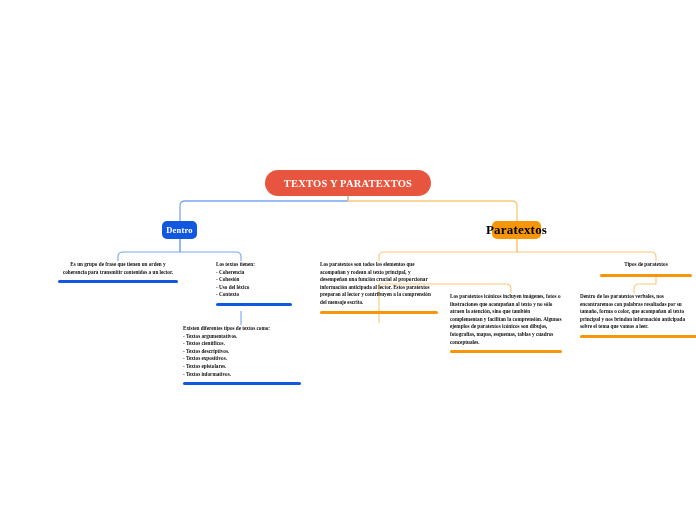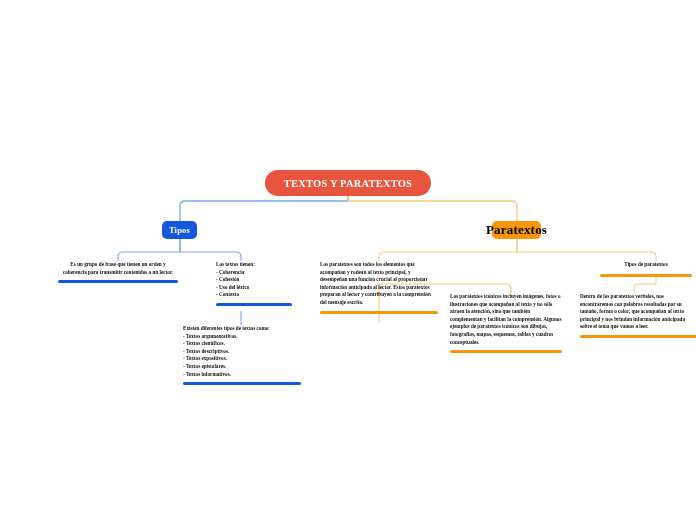--- a/index.html
+++ b/index.html
@@ -127,21 +127,21 @@
     <path d="M 379 323 L 379 284 L 506 284 Q 511 284 511 289 L 511 293" fill="none" stroke="#f8c97a" stroke-width="1.1"></path>
 
     <path d="M 656 277 L 656 284 L 639 284 Q 634 284 634 289 L 634 293" fill="none" stroke="#f8c97a" stroke-width="1.1"></path>
   </svg>
 
   <div class="node node-root">
     <span>TEXTOS Y PARATEXTOS</span>
   </div>
 
   <div class="node node-branch-blue">
-    <span>Tipos</span>
+    <span>Dentro</span>
   </div>
 
   <div class="node node-branch-orange">
     <span>Paratextos</span>
   </div>
 
   <div class="leaf leaf-center" id="leaf-textos-def">
     <span class="txt">Es un grupo de frase que tienen un orden y  coherencia para transmitir contenidos a un lector.</span>
     <span class="bar bar-blue"></span>
   </div>

